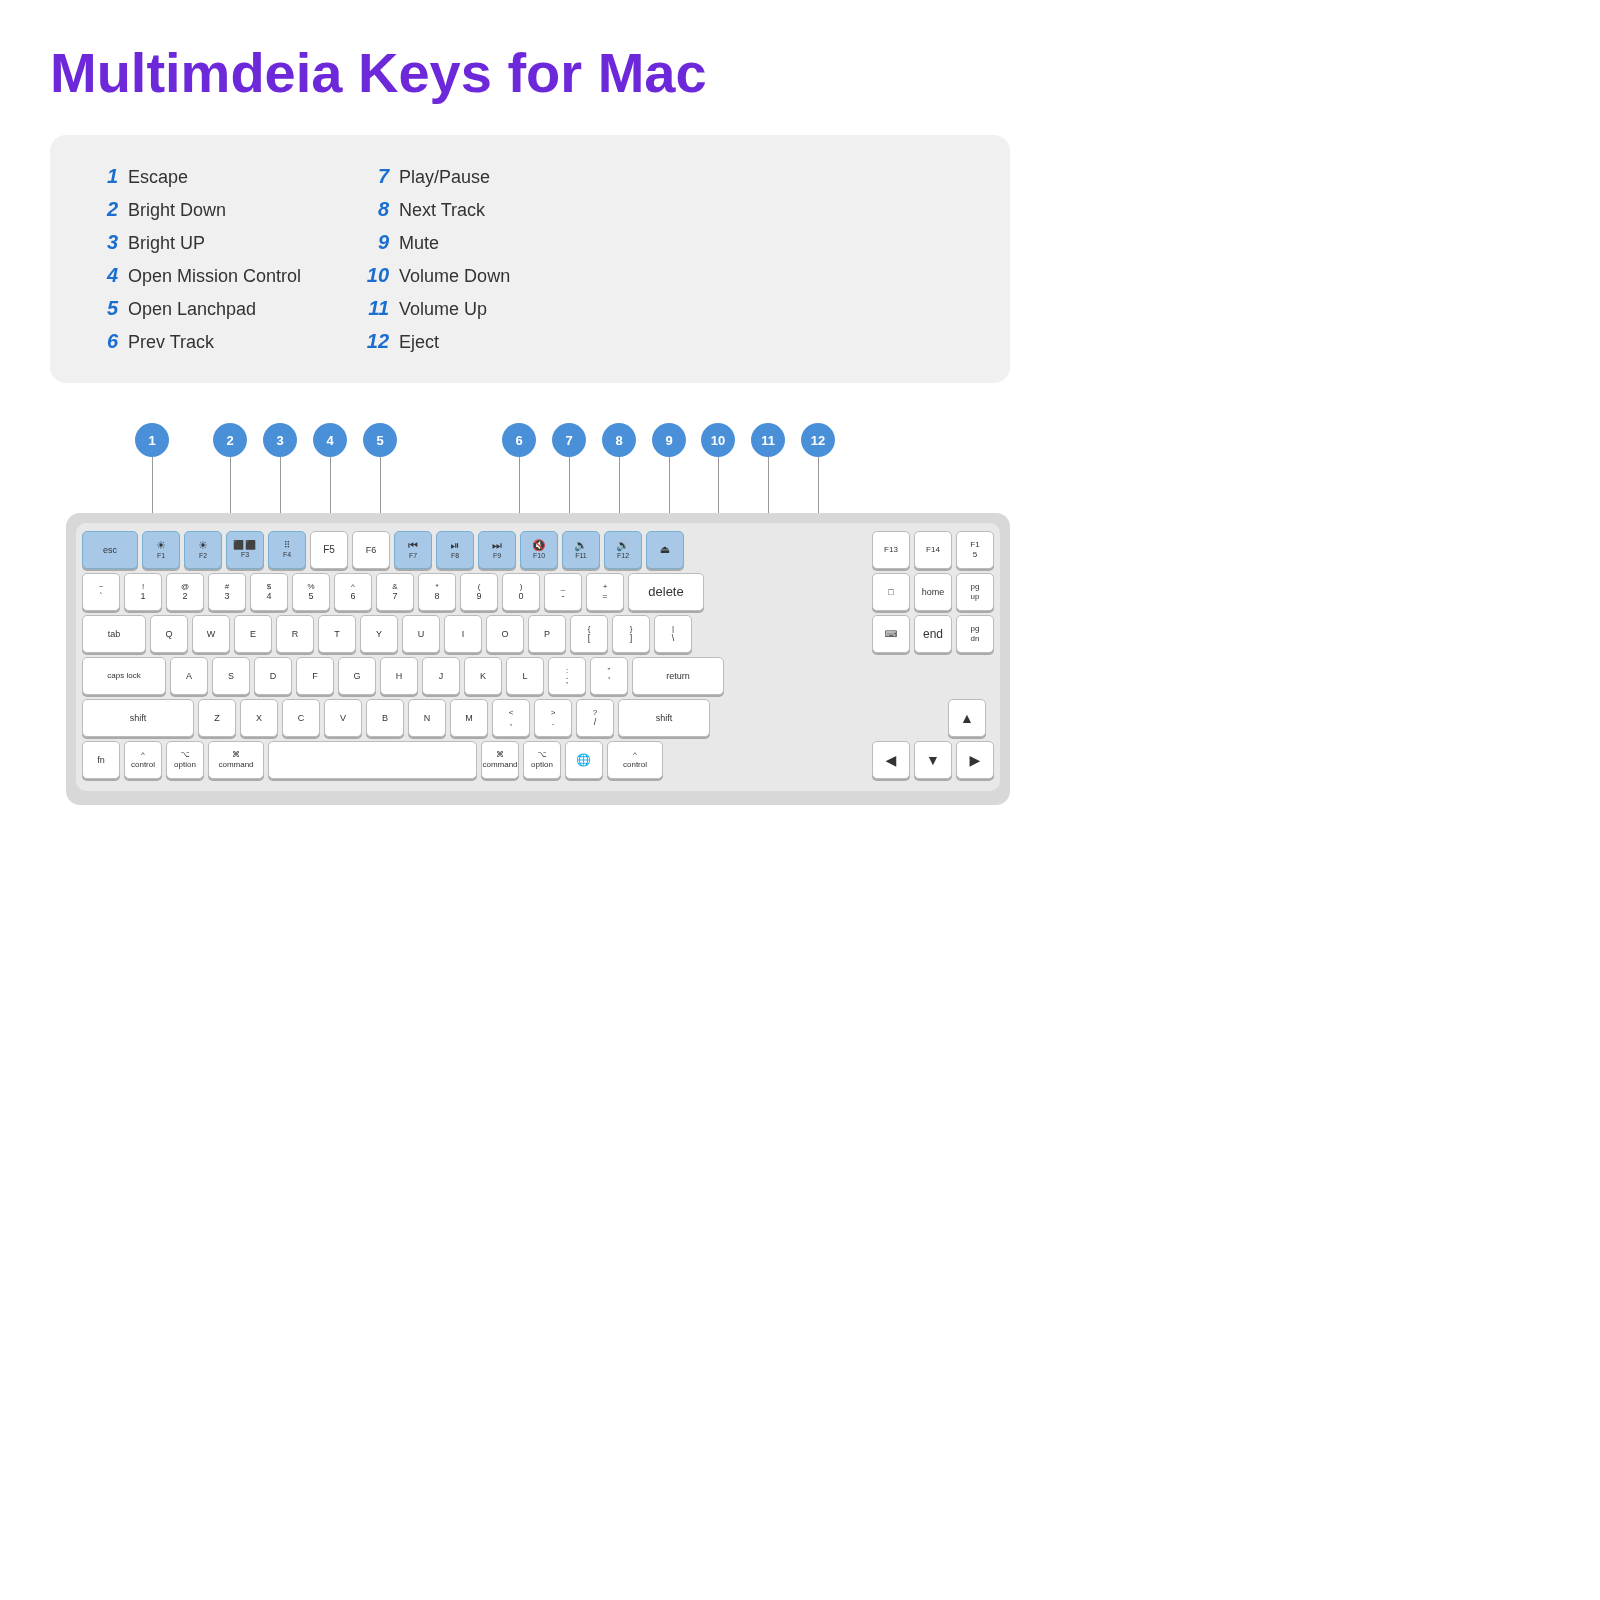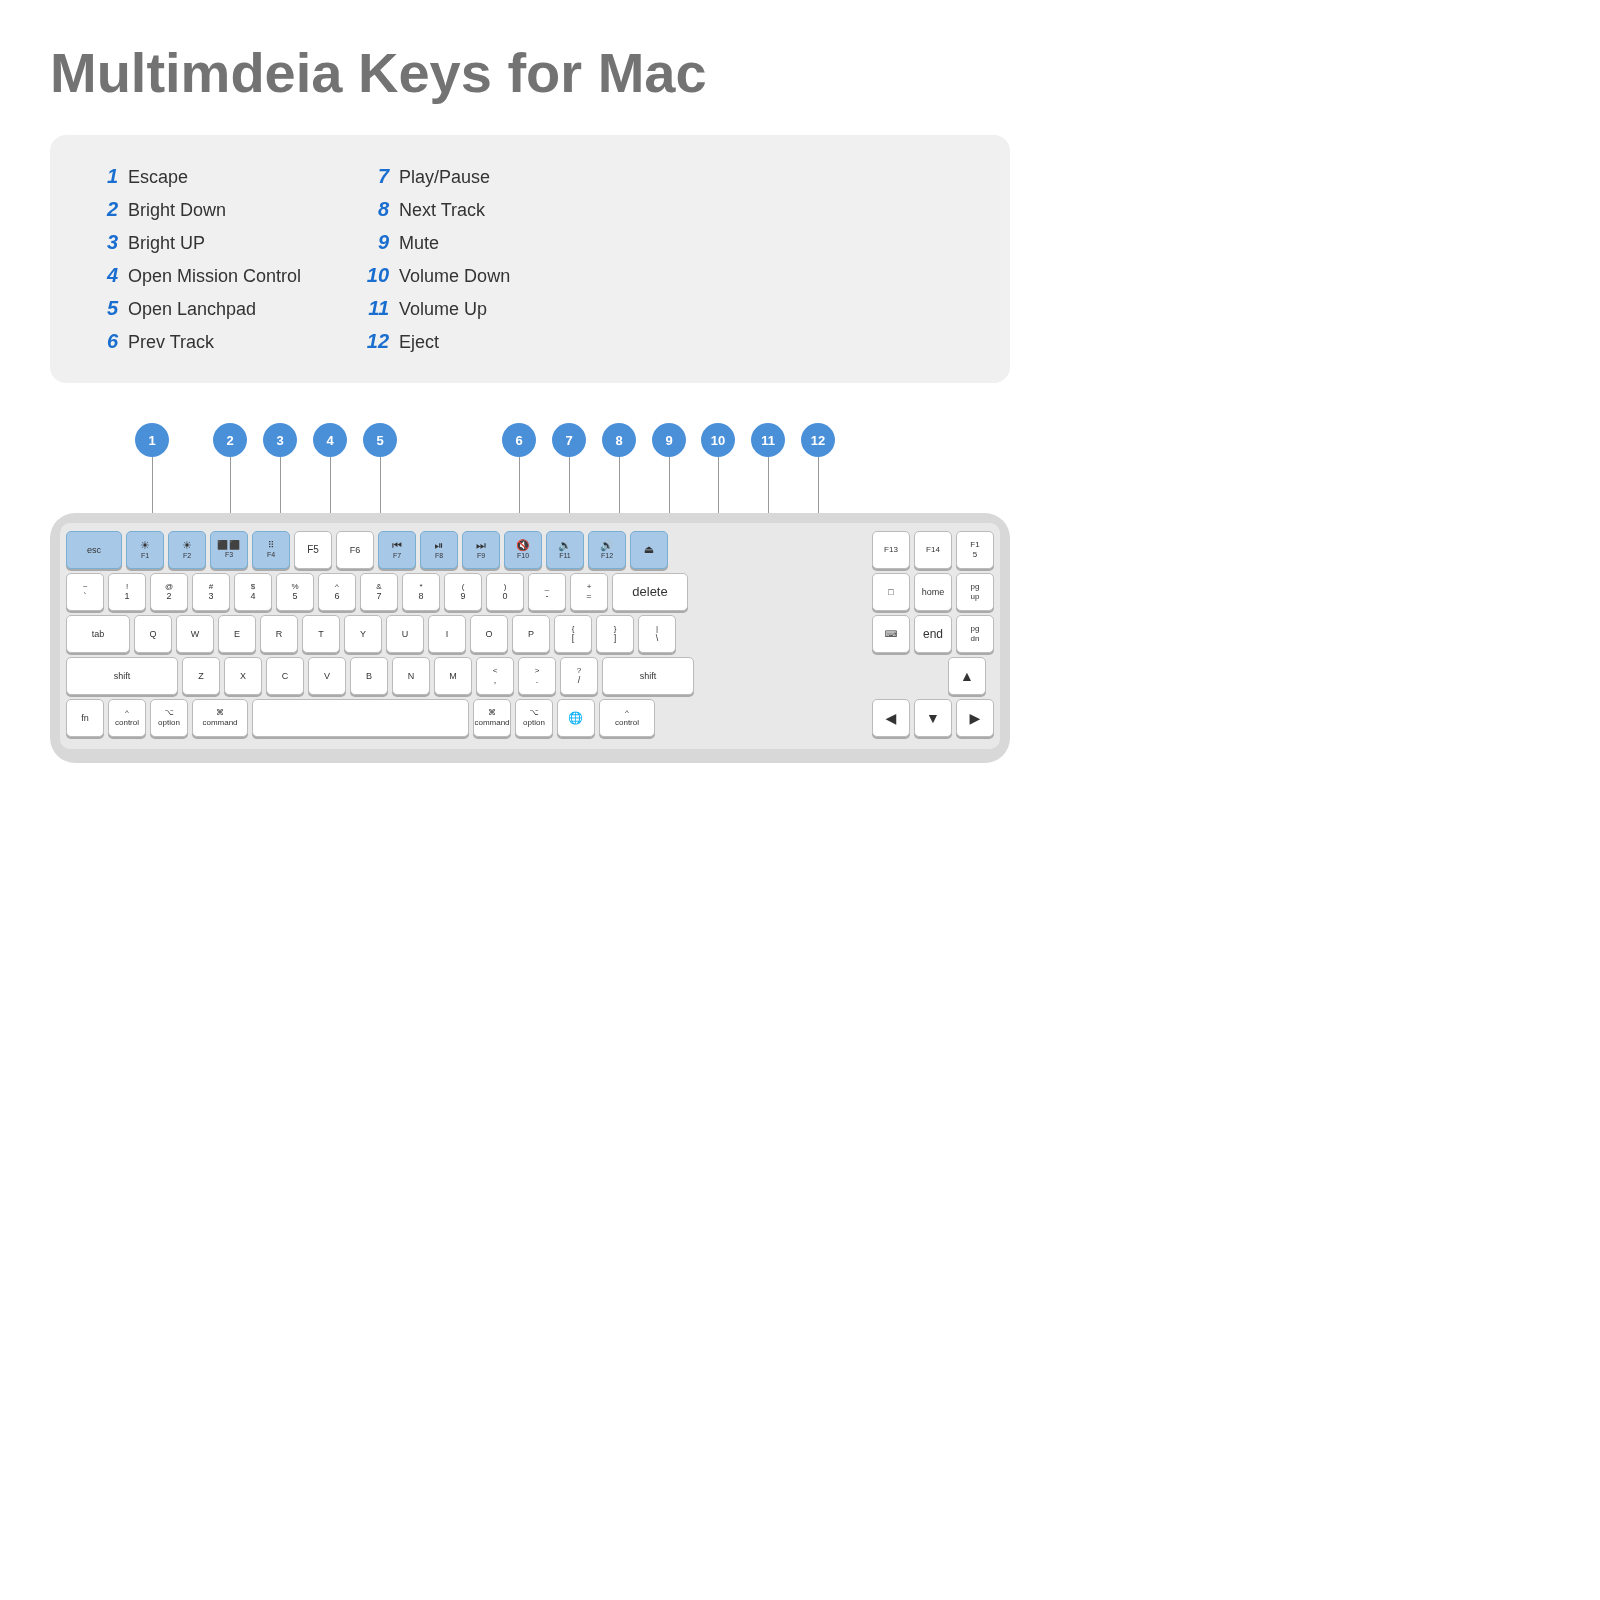--- a/index.html
+++ b/index.html
@@ -8,21 +8,21 @@
       min-height: 1060px;
       background: #fff;
       font-family: -apple-system, BlinkMacSystemFont, 'Segoe UI', sans-serif;
       padding: 40px 50px;
     }
 
     
     .page-title {
       font-size: 56px;
       font-weight: 900;
-      color: #737373;
+      color: #6d28d9;
       margin-bottom: 30px;
     }
 
     
     .legend-box {
       background: #f0f0f0;
       border-radius: 16px;
       padding: 30px 40px;
       display: flex;
       gap: 60px;
@@ -51,23 +51,24 @@
 
     
     .keyboard-section {
       position: relative;
       margin-top: 10px;
     }
 
     
     .keyboard {
       background: #d8d8d8;
-      border-radius: 25px;
+      border-radius: 14px;
       padding: 10px 10px 14px 10px;
       position: relative;
+      margin-left: 16px;
     }
 
     .keyboard-inner {
       background: #e8e8e8;
       border-radius: 10px;
       padding: 8px 6px;
     }
 
     
     .key-row {
@@ -358,20 +359,41 @@
         <div class="key w1">
             <div class="top-label">|</div>
             <div class="bot-label">\</div>
           </div>
         <div style="flex:1"></div>
         <div class="key w1" style="font-size:9px;">⌨</div>
         <div class="key w1" style="font-size:12px;">end</div>
         <div class="key w1" style="font-size:8px;">pg<br>dn</div>
       </div>
 
+      <div class="key-row">
+        <div class="key w225" style="font-size:8px;">caps lock</div>
+        <div class="key w1">A</div>
+        <div class="key w1">S</div>
+        <div class="key w1">D</div>
+        <div class="key w1">F</div>
+        <div class="key w1">G</div>
+        <div class="key w1">H</div>
+        <div class="key w1">J</div>
+        <div class="key w1">K</div>
+        <div class="key w1">L</div>
+        <div class="key w1">
+            <div class="top-label">:</div>
+            <div class="bot-label">;</div>
+          </div>
+        <div class="key w1">
+            <div class="top-label">"</div>
+            <div class="bot-label">'</div>
+          </div>
+        <div class="key w25" style="font-size:9px;">return</div>
+      </div>
 
       <div class="key-row">
         <div class="key w3" style="font-size:9px;">shift</div>
         <div class="key w1">Z</div>
         <div class="key w1">X</div>
         <div class="key w1">C</div>
         <div class="key w1">V</div>
         <div class="key w1">B</div>
         <div class="key w1">N</div>
         <div class="key w1">M</div>

